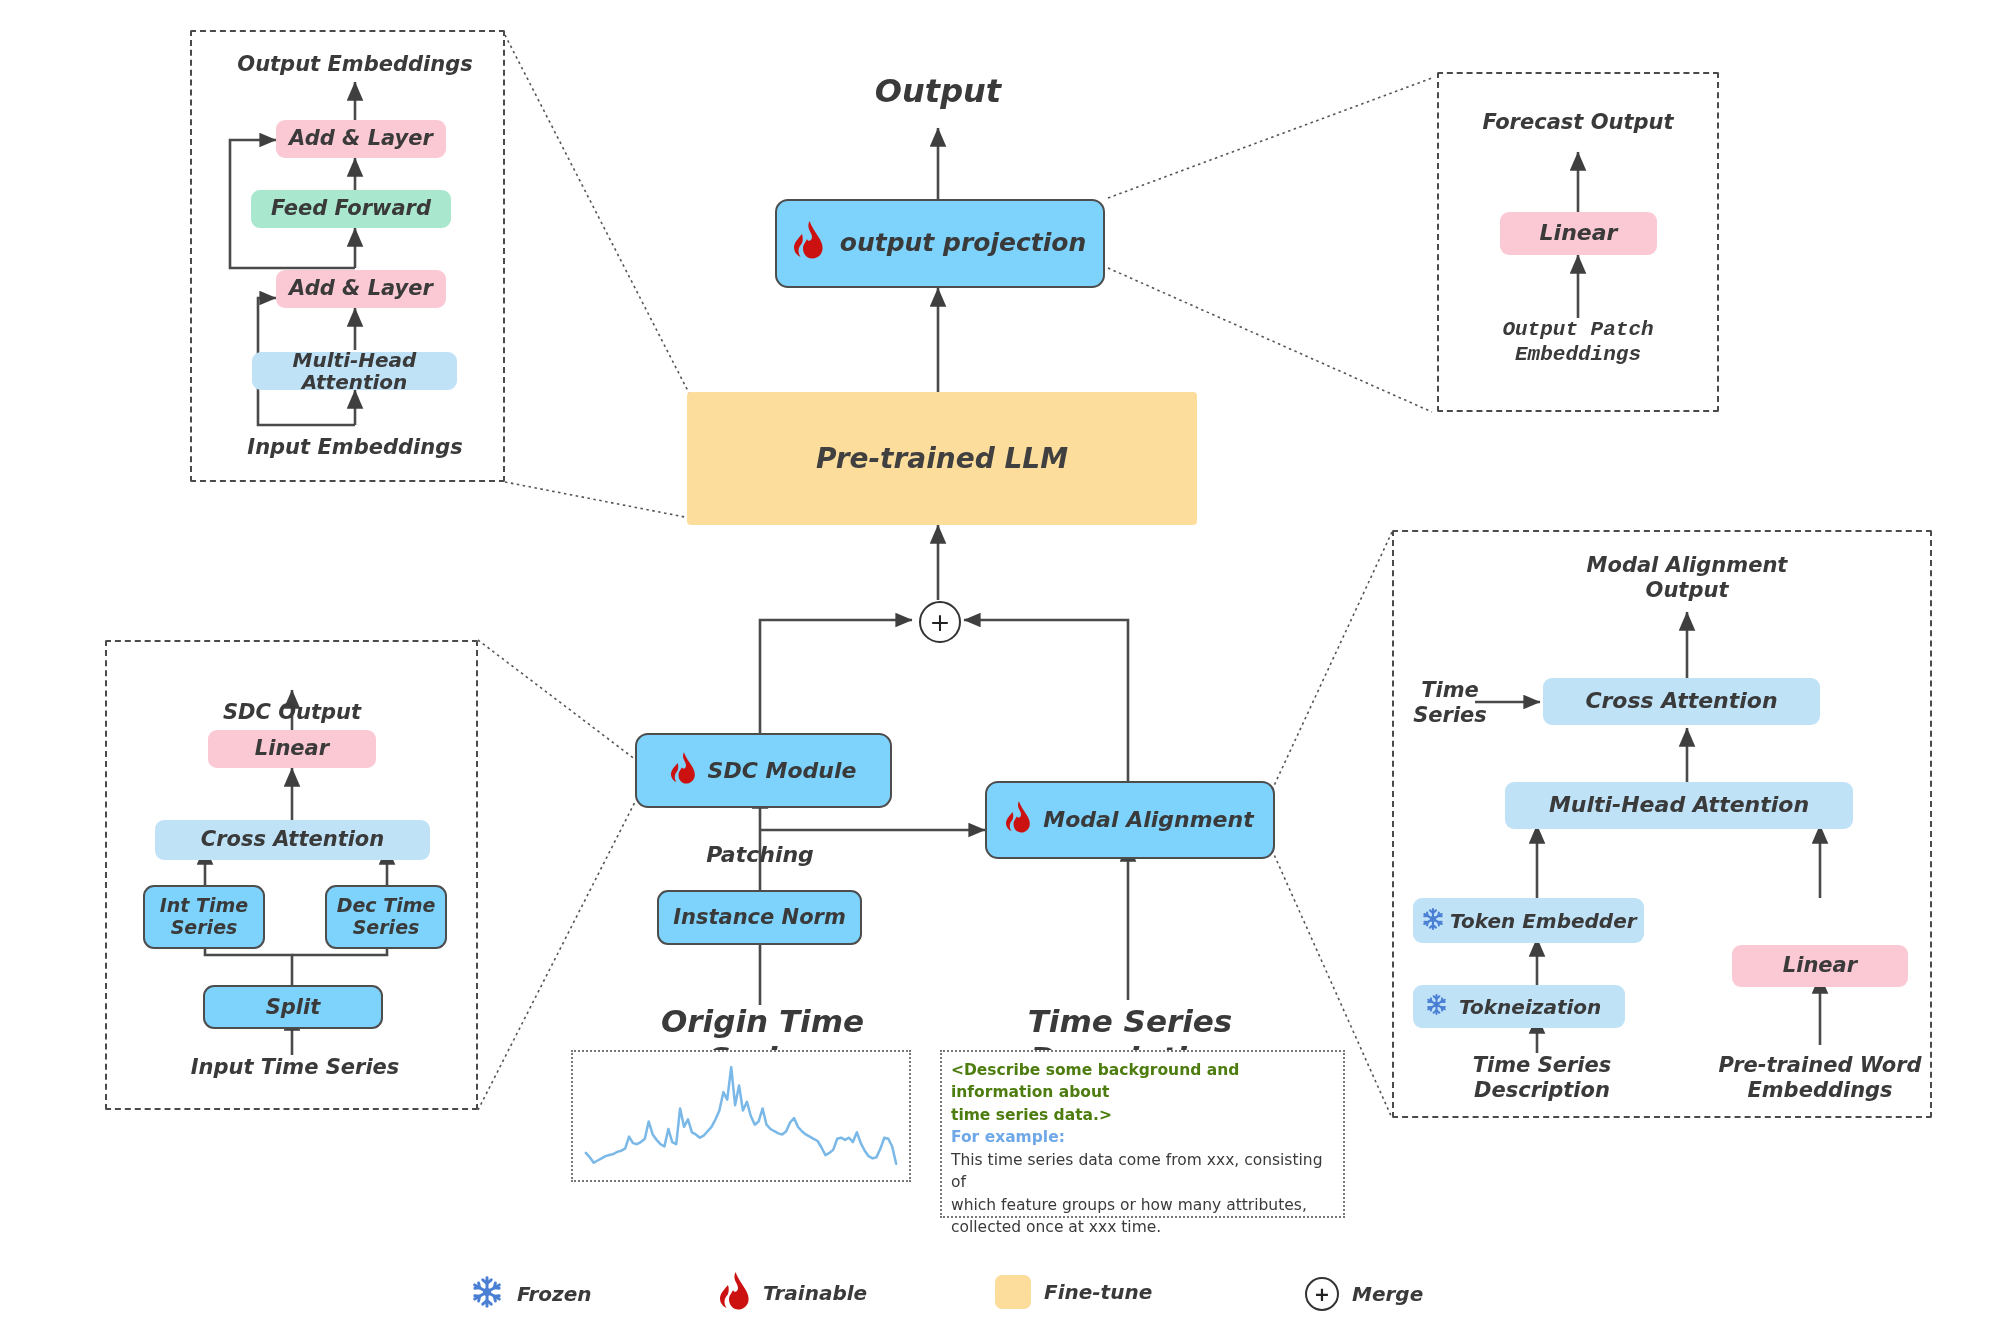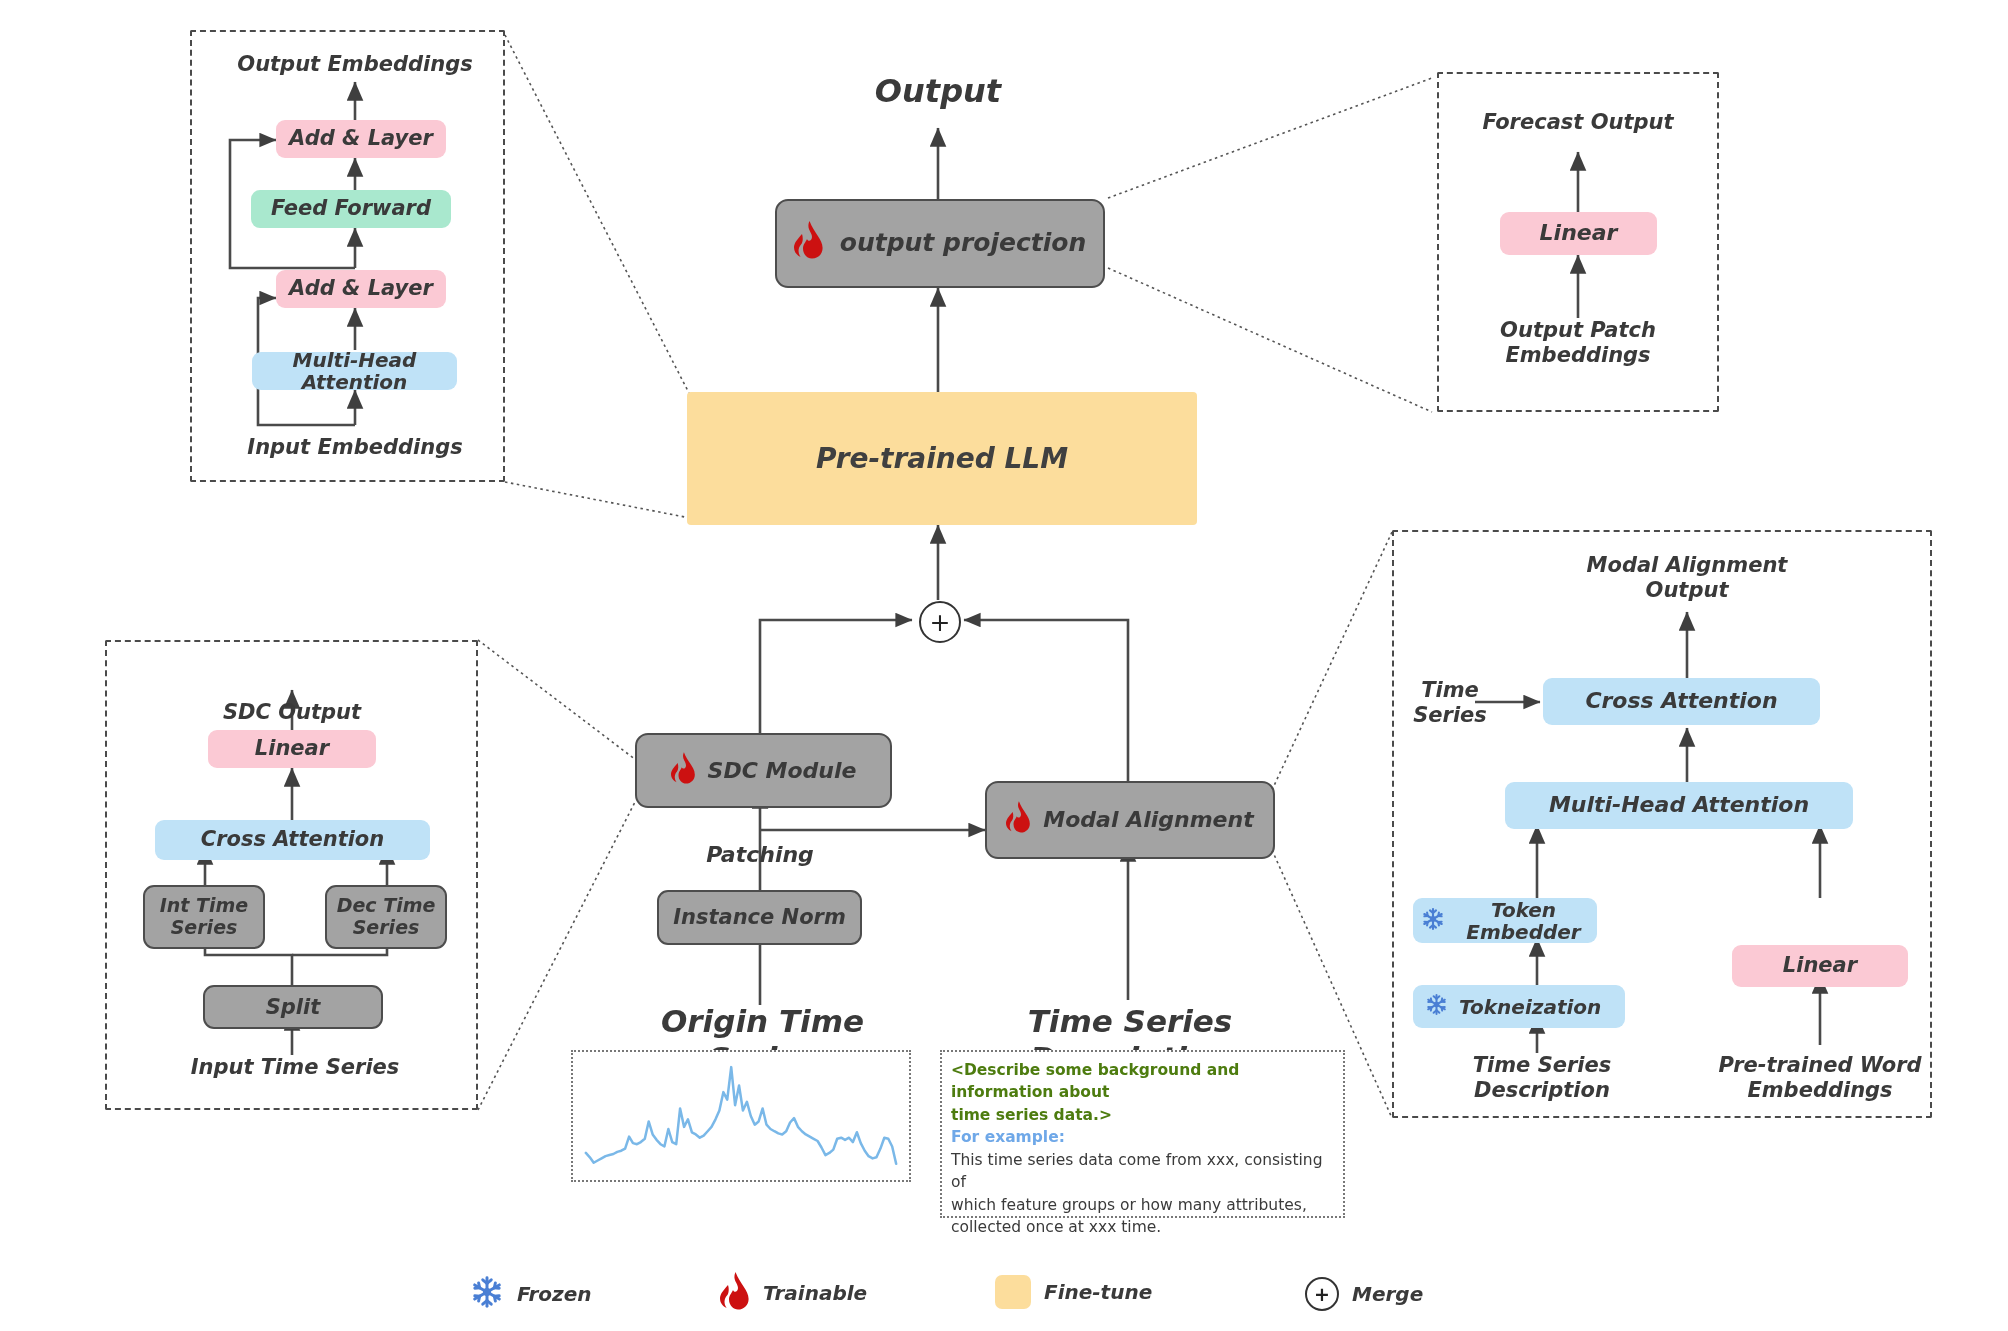--- a/index.html
+++ b/index.html
@@ -18,21 +18,21 @@
   
   .pill{display:flex;align-items:center;justify-content:center;
         border-radius:9px;font-style:italic;font-weight:700;
         color:#3a3a3a;text-align:center;line-height:1.1;}
   .pill.pink{background:#fbc9d4;}
   .pill.green{background:#a9e8ce;}
   .pill.blue{background:#bfe2f7;}
 
   
   .obox{display:flex;align-items:center;justify-content:center;
-        border:2.5px solid #4d4d4d;border-radius:13px;background:#a3a3a3;
+        border:2.5px solid #4d4d4d;border-radius:13px;background:#7dd3fc;
         font-style:italic;font-weight:700;color:#3a3a3a;
         text-align:center;line-height:1.15;}
   .obox.thin{border-width:2px;border-radius:11px;}
 
   
   .llm{background:#fcdd9c;border-radius:4px;display:flex;
        align-items:center;justify-content:center;
        font-style:italic;font-weight:700;color:#404040;}
 
   
@@ -235,21 +235,21 @@
   <div class="abs pill blue" style="left:252px;top:352px;width:205px;height:38px;font-size:20px;">Multi-Head  Attention</div>
 
   <div class="abs lbl" style="left:240px;top:435px;width:230px;font-size:21px;">Input Embeddings</div>
 
   <div class="abs panel" style="left:1437px;top:72px;width:282px;height:340px;"></div>
 
   <div class="abs lbl" style="left:1468px;top:110px;width:220px;font-size:21px;">Forecast  Output</div>
 
   <div class="abs pill pink" style="left:1500px;top:212px;width:157px;height:43px;font-size:22px;">Linear</div>
 
-  <div class="abs lbl" style="left:1465px;top:318px;width:226px;font-size:21px;">Output  Patch
+  <div class="abs lbl" style="left:1465px;top:318px;width:226px;font-size:21px;font-family:Liberation Mono, monospace;">Output  Patch
 Embeddings</div>
 
   <div class="abs panel" style="left:105px;top:640px;width:373px;height:470px;"></div>
 
   <div class="abs lbl" style="left:202px;top:700px;width:180px;font-size:21px;">SDC  Output</div>
 
   <div class="abs pill pink" style="left:208px;top:730px;width:168px;height:38px;font-size:21px;">Linear</div>
 
   <div class="abs pill blue" style="left:155px;top:820px;width:275px;height:40px;font-size:21px;">Cross Attention</div>
 
@@ -268,21 +268,21 @@
   <div class="abs lbl" style="left:1562px;top:553px;width:250px;font-size:21px;">Modal  Alignment
 Output</div>
 
   <div class="abs lbl" style="left:1405px;top:678px;width:90px;font-size:21px;">Time
 Series</div>
 
   <div class="abs pill blue" style="left:1543px;top:678px;width:277px;height:47px;font-size:22px;">Cross Attention</div>
 
   <div class="abs pill blue" style="left:1505px;top:782px;width:348px;height:47px;font-size:22px;">Multi-Head  Attention</div>
 
-  <div class="abs pill blue" style="left:1413px;top:898px;width:184px;height:45px;font-size:20px;
+  <div class="abs pill blue" style="left:1413px;top:898px;width:231px;height:45px;font-size:20px;
               justify-content:flex-start;padding-left:8px;align-items:center;">
     <span class="snow" style="margin-right:5px;">
       <svg width="24" height="24" viewBox="0 0 24 24">
         <g stroke="#4a7fd4" stroke-width="2.1" stroke-linecap="round">
           <line x1="12" y1="2" x2="12" y2="22"></line>
           <line x1="3.3" y1="7" x2="20.7" y2="17"></line>
           <line x1="3.3" y1="17" x2="20.7" y2="7"></line>
           <line x1="12" y1="6" x2="9" y2="3.4"></line>
             <line x1="12" y1="6" x2="15" y2="3.4"></line>
           <line x1="12" y1="18" x2="9" y2="20.6"></line>

